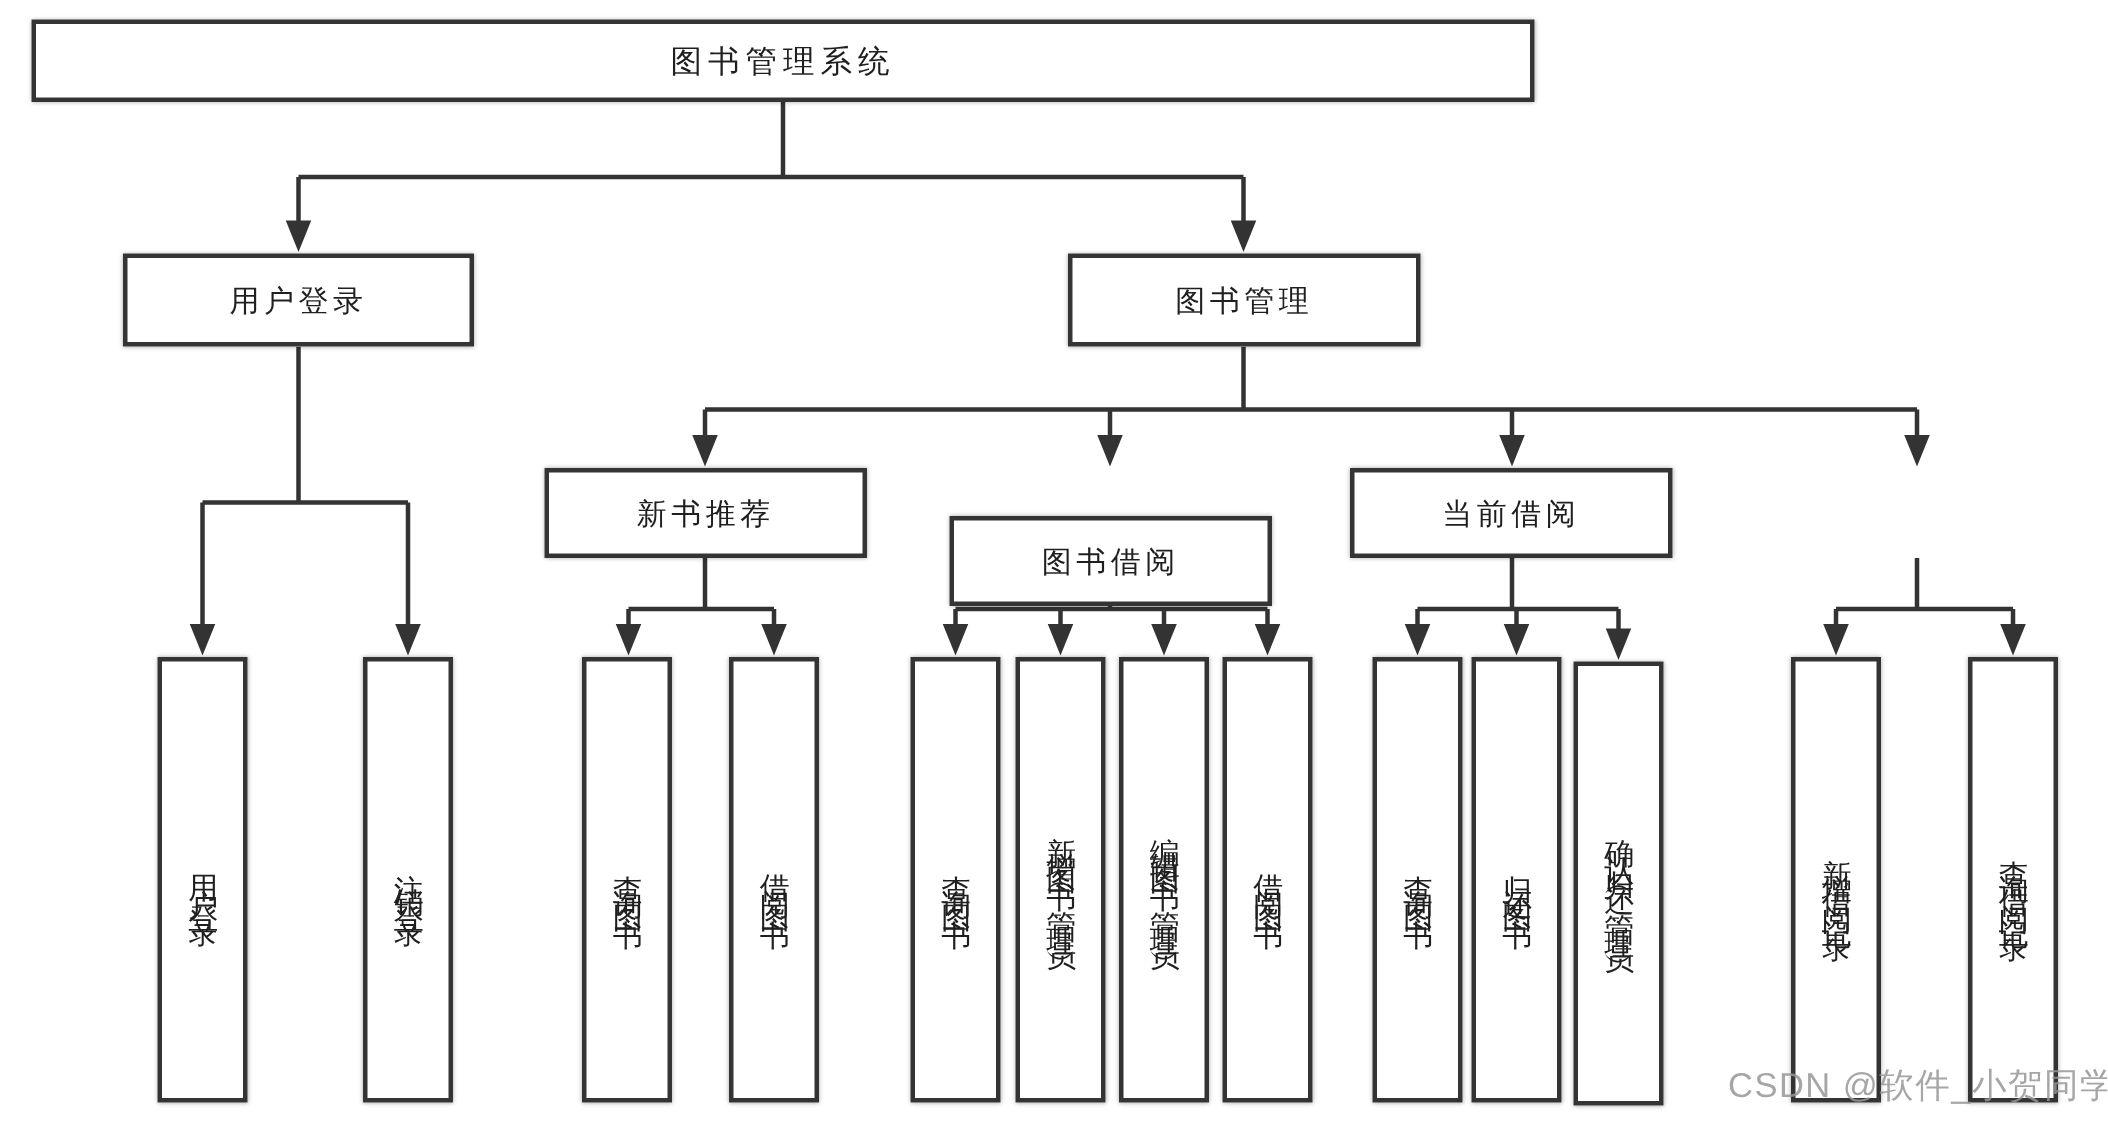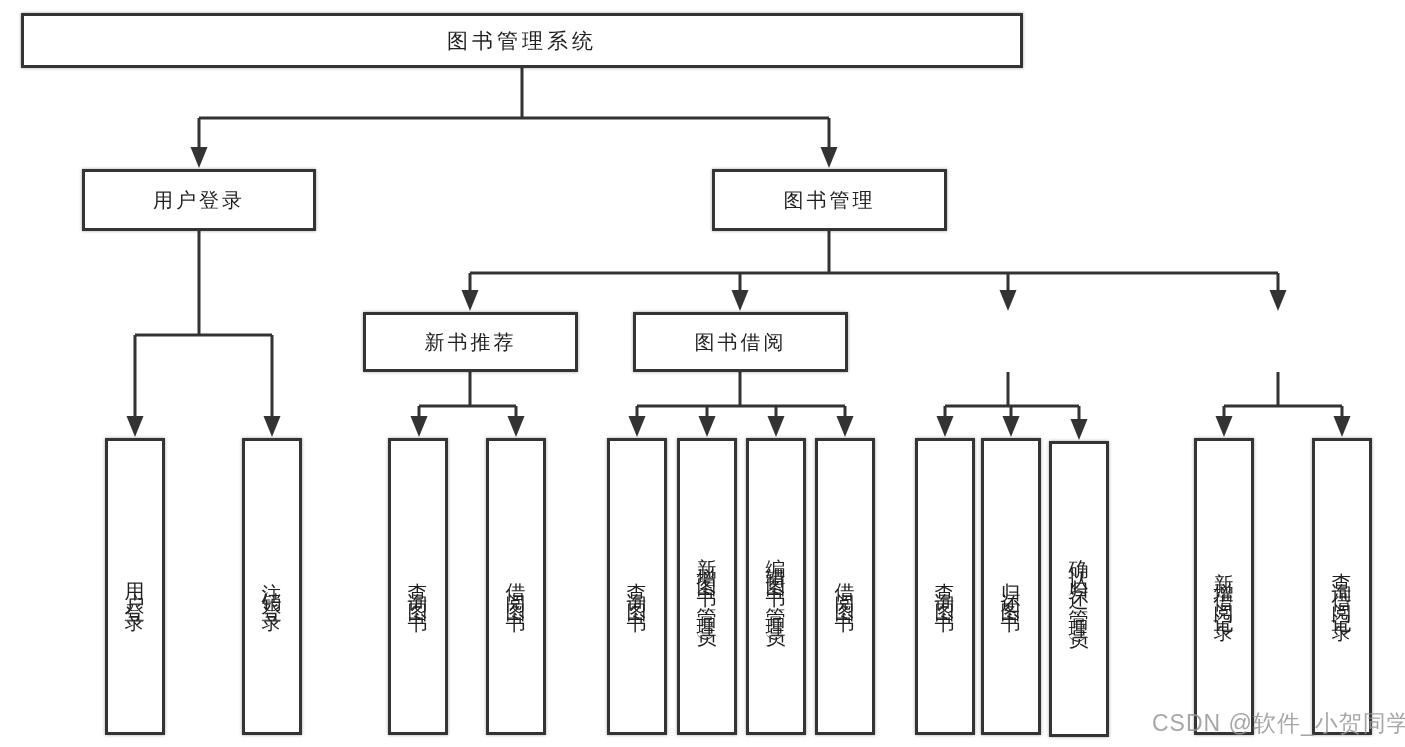--- a/index.html
+++ b/index.html
@@ -28,21 +28,21 @@
     justify-content: center;
     text-align: center;
   }
   .root-box   { left: 21px;  top: 13px;  width: 1002px; height: 55px; }
   .root-box .h-label { font-size: 21px; letter-spacing: 4px; }
   .l2-box     { top: 169px; height: 62px; }
   .l2-user    { left: 82px;  width: 234px; }
   .l2-book    { left: 712px; width: 235px; }
   .l3-box     { top: 312px; height: 60px; width: 215px; }
   .l3-nb      { left: 363px; }
-  .l3-bb      { left: 633px; }
+  .l3-bb      { left: 633px; margin-top: 32px; }
   .l3-cb      { left: 900px; }
   .l3-br      { left: 1171px; }
   .h-label    { font-size: 20px; letter-spacing: 3px; white-space: nowrap; }
   .leaf {
     top: 438px;
     width: 60px;
     height: 297px;
   }
   .leaf.offset { top: 441px; height: 296px; }
   .vtext {
@@ -122,20 +122,23 @@
   <div class="box l2-box l2-book">
     <span class="h-label">图书管理</span>
   </div>
 
   <div class="box l3-box l3-nb">
     <span class="h-label">新书推荐</span>
   </div>
   <div class="box l3-box l3-bb">
     <span class="h-label">图书借阅</span>
   </div>
+  <div class="box l3-box l3-cb">
+    <span class="h-label">当前借阅</span>
+  </div>
 
   <div class="box leaf" style="left:105px">
     <span class="vtext">用户登录</span>
   </div>
   <div class="box leaf" style="left:242px">
     <span class="vtext">注销登录</span>
   </div>
 
   <div class="box leaf" style="left:388px">
     <span class="vtext">查询图书</span>

